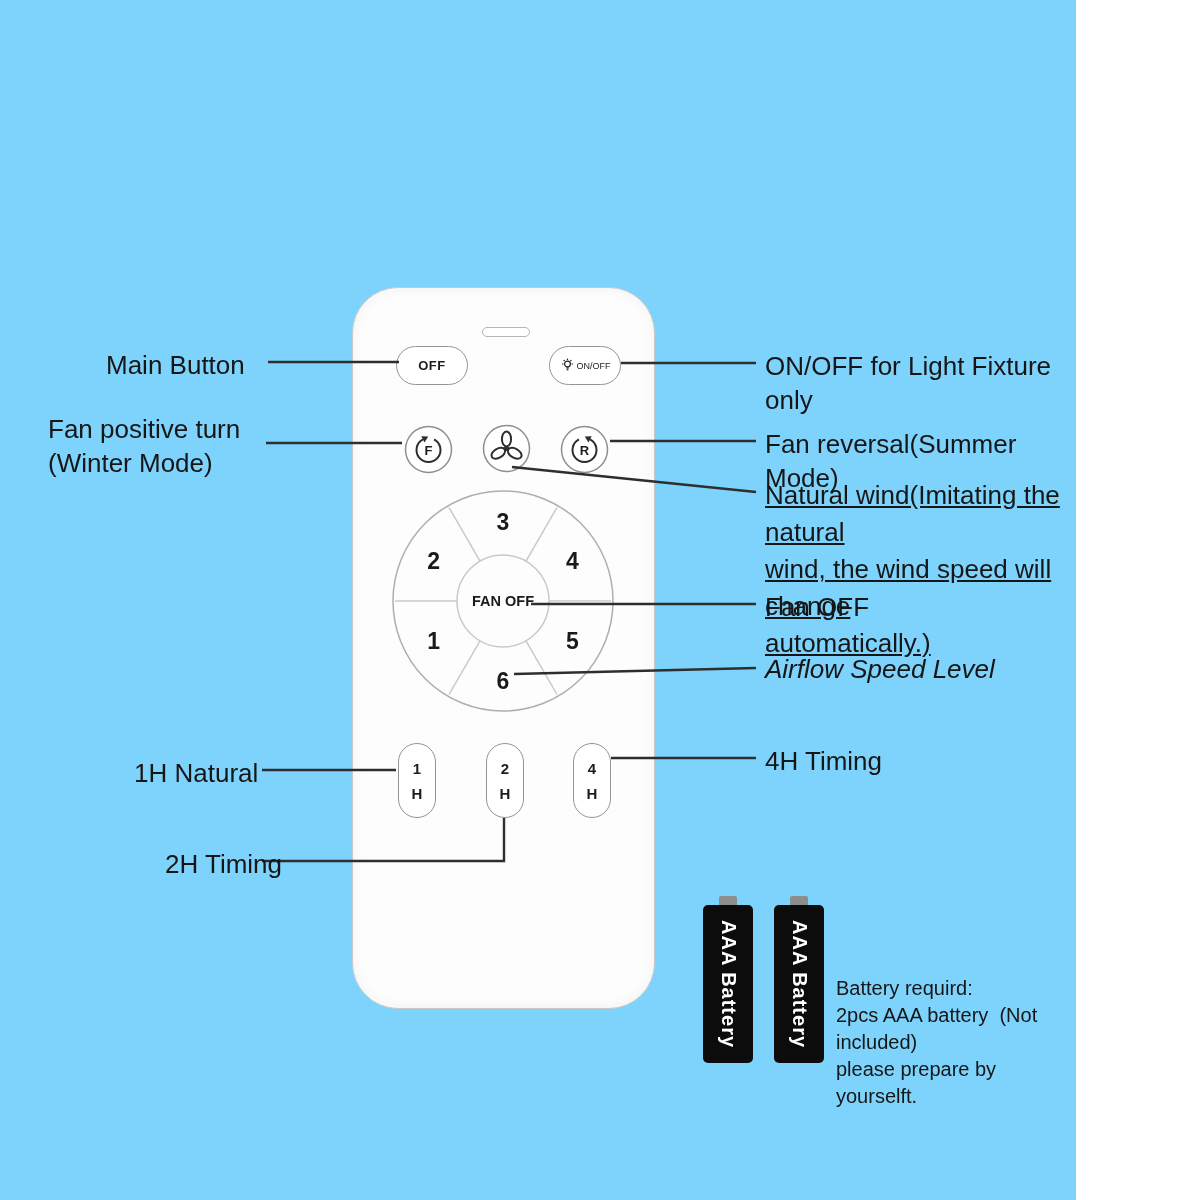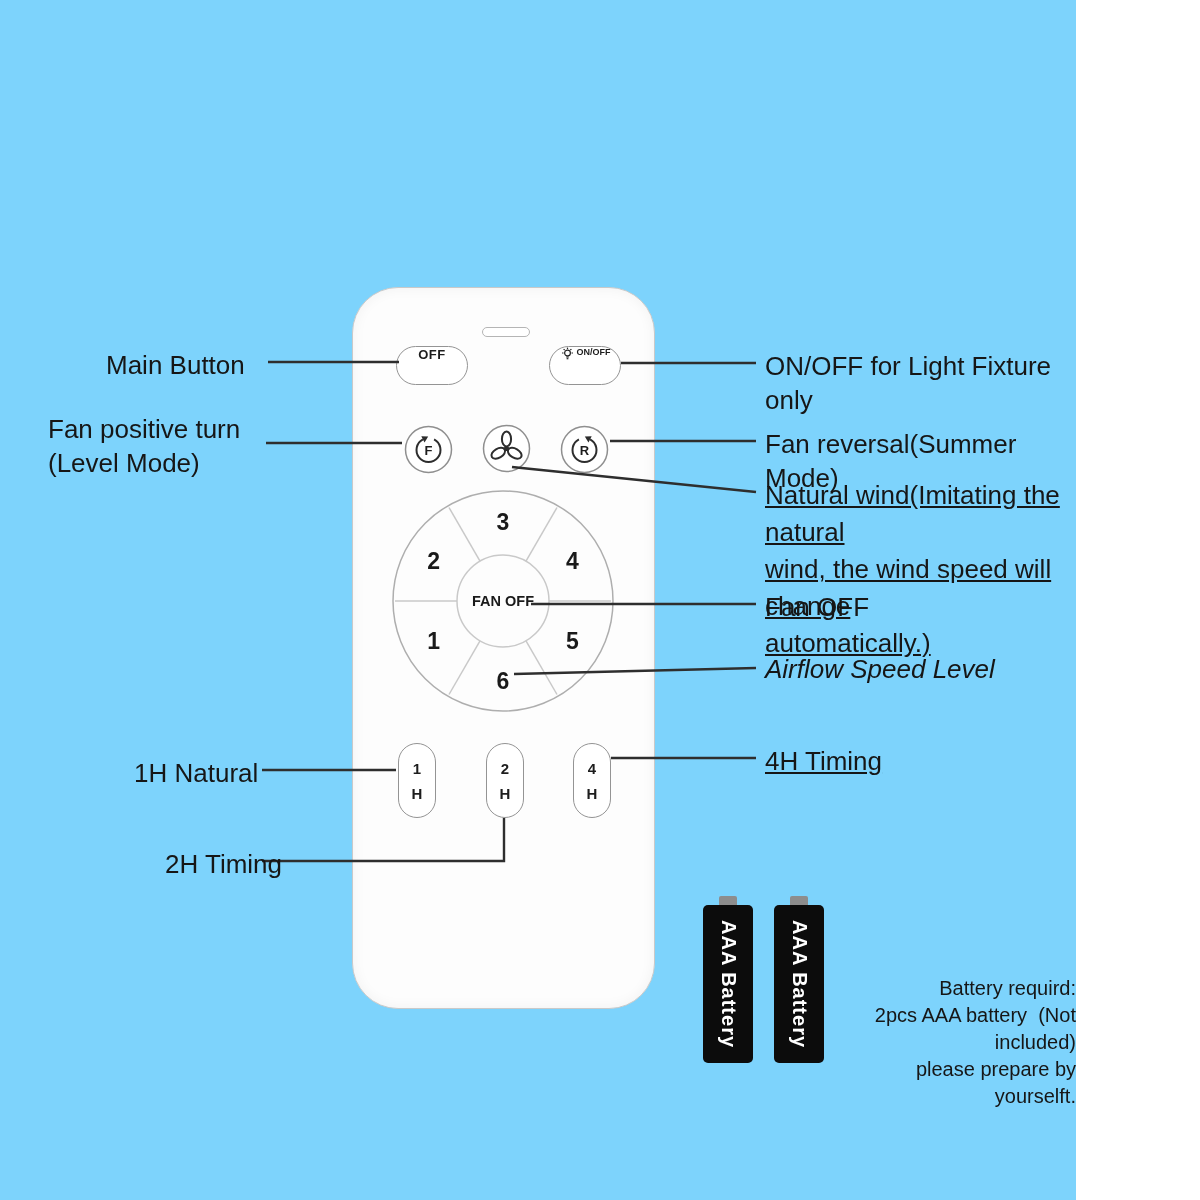--- a/index.html
+++ b/index.html
@@ -36,26 +36,26 @@
   }
   .indicator {
     position:absolute; left:129px; top:39px;
     width:48px; height:10px;
     border:1.5px solid #b5b5b5; border-radius:6px; background:#fff;
   }
   .btn-oval {
     position:absolute; top:58px;
     width:72px; height:39px;
     background:#fff; border:1.5px solid #949494; border-radius:20px;
-    display:flex; align-items:flex-start; justify-content:center; gap:2px;
+    display:flex; align-items:center; justify-content:center; gap:2px;
     font-weight:bold; font-size:13px; color:#1d1d1d;
   }
   .btn-oval.off-btn { left:43px; letter-spacing:0.5px; }
   .btn-oval.light-btn { left:196px; }
-  .light-btn .onoff-txt { font-size:9px; font-weight:bold; }
+  .light-btn .onoff-txt { font-size:9px; font-weight:normal; }
 
   .btn-circle {
     position:absolute; top:137px;
     width:49px; height:49px;
   }
   .btn-circle.f-btn { left:51px; }
   .btn-circle.fan-btn { left:129px; top:136px; }
   .btn-circle.r-btn { left:207px; }
 
   .dial-svg { position:absolute; left:32px; top:195px; }
@@ -83,21 +83,21 @@
     width:50px; height:158px;
     background:#0c0c0c; border-radius:5px;
     display:flex; align-items:center; justify-content:center;
   }
   .battery-label {
     writing-mode:vertical-rl;
     color:#ffffff; font-weight:bold; font-size:20px; letter-spacing:1px;
   }
   .battery-note {
     position:absolute; left:836px; top:975px; z-index:2;
-    font-size:20px; line-height:27px; color:#161616; white-space:pre-wrap;text-align:right;
+    font-size:20px; line-height:27px; color:#161616; white-space:pre-wrap;
   }
 </style>
 </head>
 <body>
 
 <div class="canvas">
 
   <svg class="lines" width="1200" height="1200">
     <line x1="268" y1="362" x2="399" y2="362"></line>
     <line x1="266" y1="443" x2="402" y2="443"></line>
@@ -106,32 +106,32 @@
     <line x1="512" y1="467" x2="756" y2="492"></line>
     <line x1="531" y1="604" x2="756" y2="604"></line>
     <line x1="514" y1="674" x2="756" y2="668"></line>
     <line x1="611" y1="758" x2="756" y2="758"></line>
     <line x1="262" y1="770" x2="396" y2="770"></line>
     <polyline points="262,861 504,861 504,818"></polyline>
   </svg>
 
   <div class="ann" style="left:106px; top:348px;">Main Button</div>
   <div class="ann" style="left:48px; top:412px;">Fan positive turn
-(Level Mode)</div>
+(Winter Mode)</div>
   <div class="ann" style="left:134px; top:756px;">1H Natural</div>
   <div class="ann" style="left:144px; top:847px;margin-left:21px;">2H Timing</div>
 
   <div class="ann" style="left:765px; top:349px;">ON/OFF for Light Fixture only</div>
   <div class="ann" style="left:765px; top:427px;">Fan reversal(Summer Mode)</div>
   <div class="ann nw" style="left:765px; top:477px;text-decoration:underline;">Natural wind(Imitating the natural
 wind, the wind speed will change
 automatically.)</div>
   <div class="ann" style="left:765px; top:590px;">Fan OFF</div>
   <div class="ann" style="left:765px; top:652px;font-style:italic;">Airflow Speed Level</div>
-  <div class="ann" style="left:765px; top:744px;text-decoration:underline;">4H Timing</div>
+  <div class="ann" style="left:765px; top:744px;">4H Timing</div>
 
   <div class="remote">
 
     <div class="indicator"></div>
 
     <div class="btn-oval off-btn">
       <span>OFF</span>
     </div>
 
     <div class="btn-oval light-btn">

